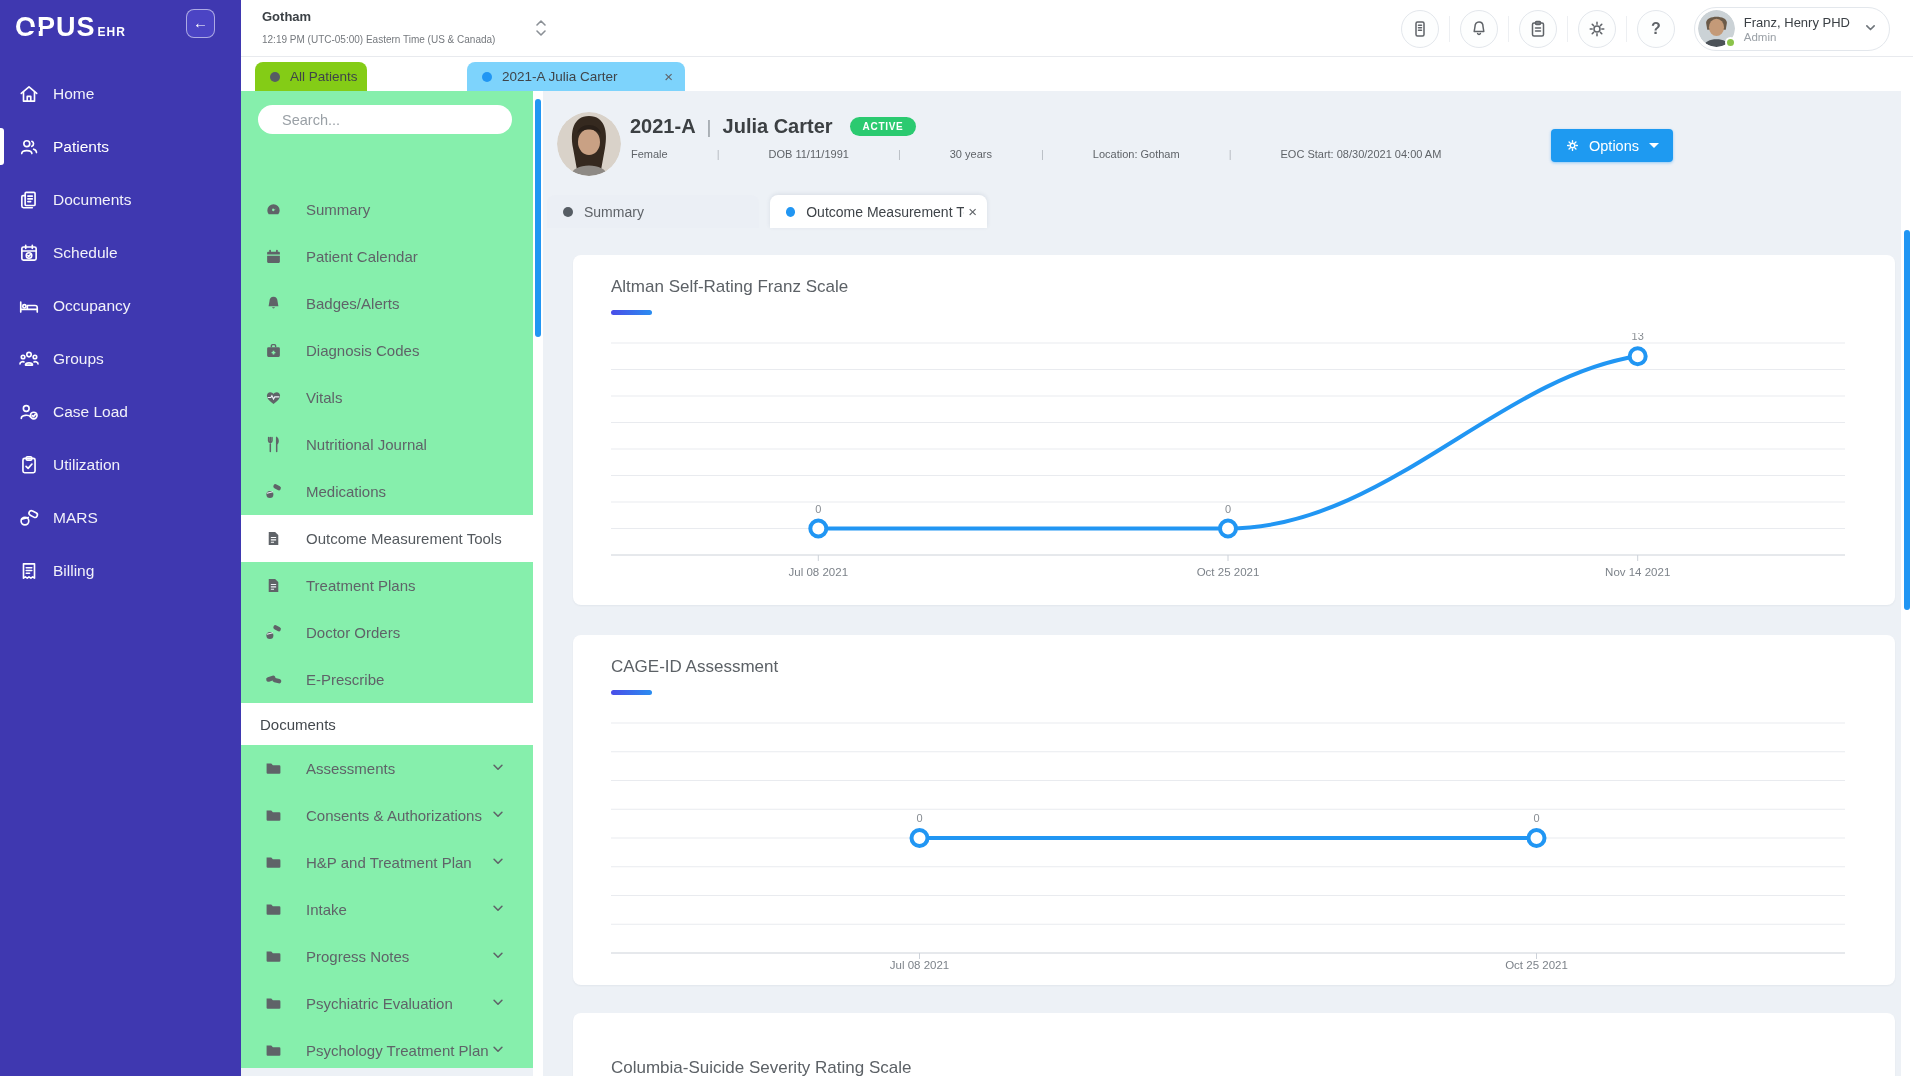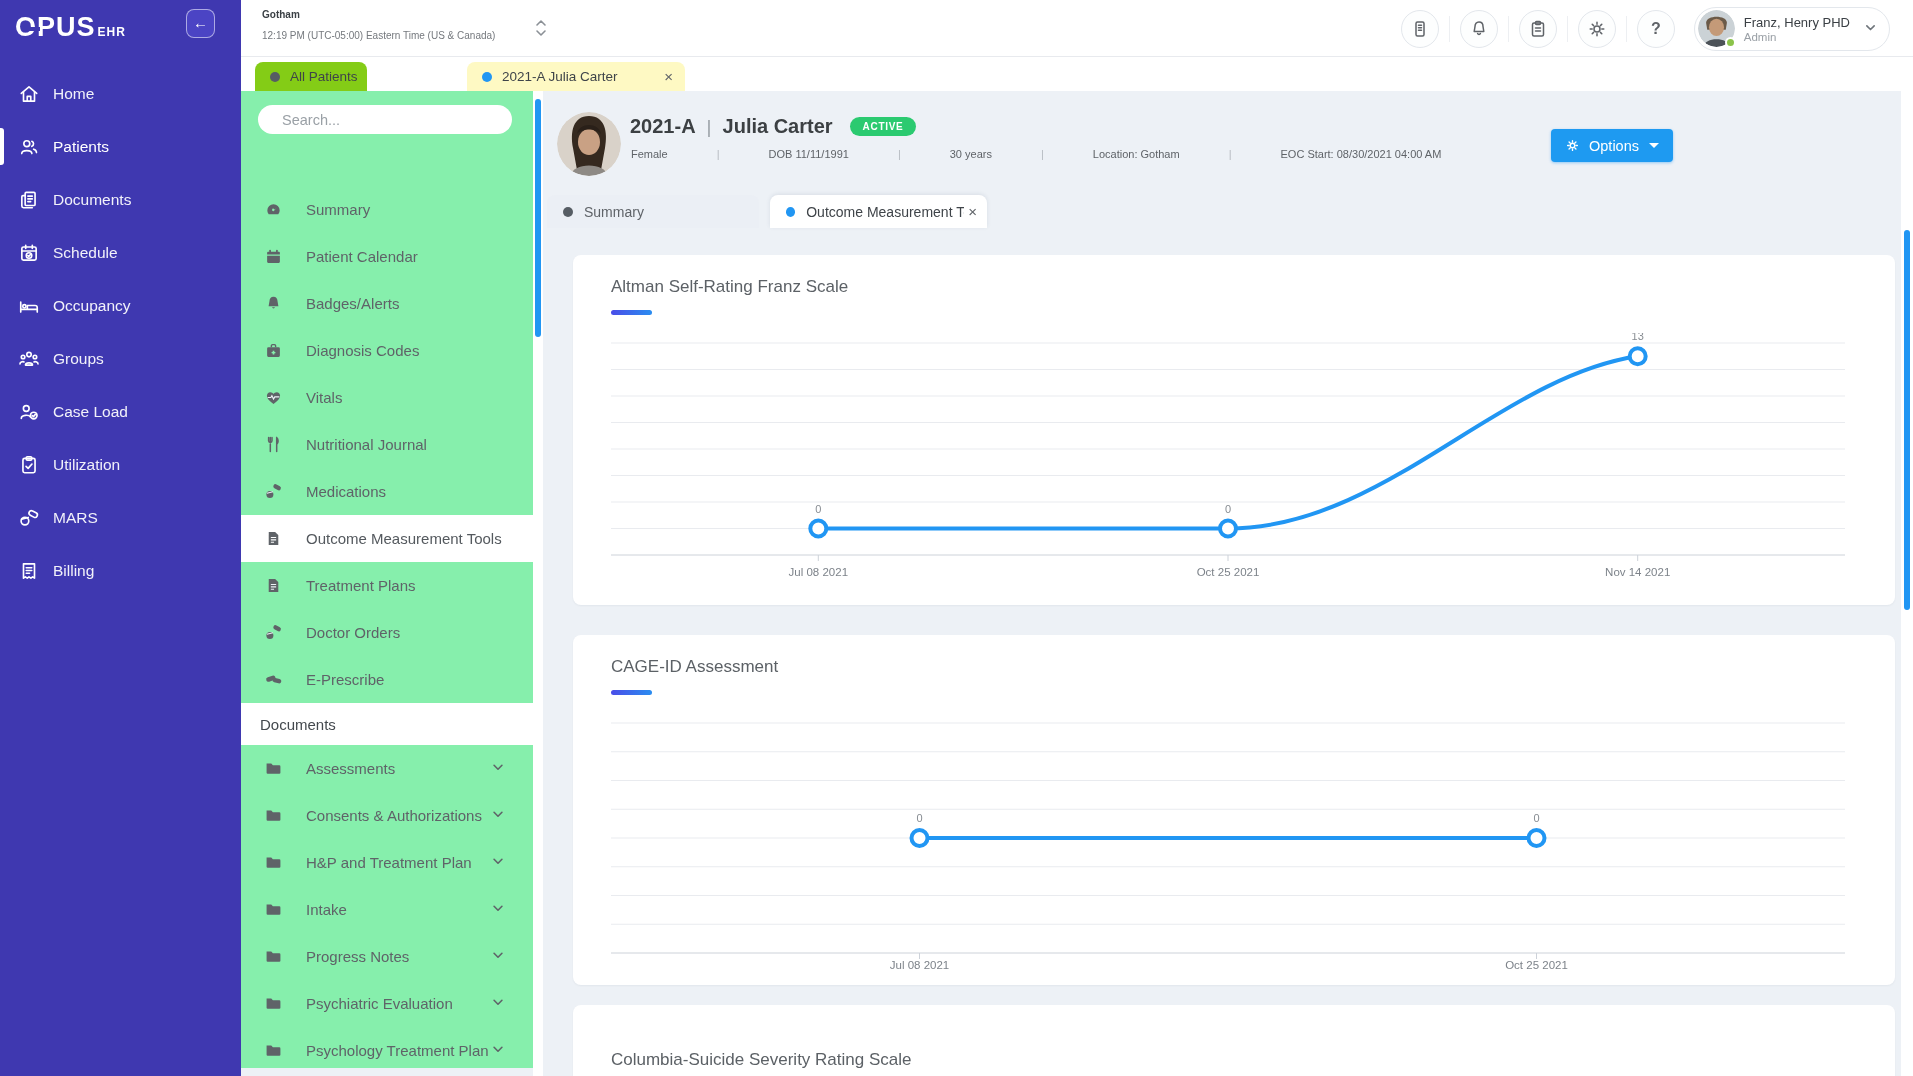--- a/index.html
+++ b/index.html
@@ -18,21 +18,21 @@
   .snav-item { height:53px; display:flex; align-items:center; position:relative; color:rgba(255,255,255,.93); cursor:pointer; }
   .snav-item .ic { width:22px; height:22px; margin-left:18px; flex:0 0 22px; }
   .snav-item .lbl { margin-left:13px; font-size:15.5px; }
   .snav-item.active .lbl { font-weight:400; color:#fff; }
   .snav-item.active::before { content:""; position:absolute; left:0; top:8px; width:4px; height:37px; background:#fff; border-radius:0 3px 3px 0; }
   .snav svg { stroke:#fff; fill:none; stroke-width:1.5; stroke-linecap:round; stroke-linejoin:round; width:22px; height:22px; }
 
   
   .topbar { position:absolute; left:241px; top:0; width:1672px; height:57px; background:#fff; border-bottom:1px solid #E8EAEE; z-index:20; }
   .loc { position:absolute; left:21px; top:9px; }
-  .loc .t { font-size:10px; font-weight:700; color:#3B4045; }
+  .loc .t { font-size:13px; font-weight:700; color:#3B4045; }
   .loc .s { font-size:10px; color:#75797E; margin-top:10px; }
   .unfold { position:absolute; left:292px; top:17px; width:16px; height:22px; cursor:pointer; }
   .unfold svg { stroke:#8b9096; fill:none; stroke-width:1.6; stroke-linecap:round; stroke-linejoin:round; }
   .tb-right { position:absolute; right:23px; top:0; height:57px; display:flex; align-items:center; }
   .tb-btn { width:38px; height:38px; border-radius:50%; border:1px solid #E3E7EC; background:#FDFEFE; display:flex; align-items:center; justify-content:center; margin:0 7px; cursor:pointer; }
   .tb-btn svg { width:20px; height:20px; stroke:#5F6368; fill:none; stroke-width:1.5; stroke-linecap:round; stroke-linejoin:round; }
   .tb-div { width:1px; height:26px; background:#EDEFF2; margin:0 3px; }
   .user-chip { height:44px; border:1px solid #E3E7EC; border-radius:22px; background:#fff; display:flex; align-items:center; padding:3px 12px 3px 3px; margin-left:12px; cursor:pointer; }
   .uavatar { position:relative; width:37px; height:37px; }
   .uavatar svg { width:37px; height:37px; border-radius:50%; display:block; }
@@ -41,21 +41,21 @@
   .uinfo .n { font-size:13px; color:#3B4045; }
   .uinfo .r { font-size:11.5px; color:#9AA0A6; margin-top:1px; }
   .chev { margin-left:14px; }
   .chev svg { width:13px; height:13px; stroke:#6f757b; fill:none; stroke-width:2; stroke-linecap:round; stroke-linejoin:round; }
 
   
   .tabrow { position:absolute; left:241px; top:57px; width:1672px; height:34px; background:#fff; z-index:18; }
   .wtab { position:absolute; bottom:0; height:29px; border-radius:8px 8px 0 0; display:flex; align-items:center; font-size:13.5px; color:#3F4449; cursor:pointer; }
   .wtab .dot { width:10px; height:10px; border-radius:50%; margin:0 10px 0 15px; }
   .wtab-all { left:14px; width:112px; background:#84cc16; }
-  .wtab-patient { left:226px; width:218px; background:#fef9c3; }
+  .wtab-patient { left:226px; width:218px; background:#7dd3fc; }
   .wtab .x { margin-left:auto; margin-right:12px; color:#5F6368; font-size:15px; line-height:1; cursor:pointer; }
 
   
   .ppanel { position:absolute; left:241px; top:91px; width:292px; bottom:8px; background:#86efac; z-index:10; }
   .search { position:absolute; left:17px; top:14px; width:254px; height:29px; border-radius:15px; border:none; background:#fff; padding:0 18px 0 24px; font-size:14.5px; color:#3C4043; outline:none; font-family:"Liberation Sans",sans-serif; }
   .search::placeholder { color:#9AA0A6; }
   .pmenu { position:absolute; top:95px; left:0; right:0; }
   .pmenu-item { height:47px; display:flex; align-items:center; font-size:15px; color:#5F6368; cursor:pointer; }
   .pmenu-item.active { background:#fff; color:#54595e; }
   .pmi-icon { width:17px; height:17px; margin-left:24px; flex:0 0 17px; }
@@ -94,21 +94,21 @@
   .ctab-omt { left:227px; width:217px; background:#fff; color:#3F4449; box-shadow:0 -1px 4px rgba(40,60,90,.10); }
   .ctab .x { margin-left:4px; margin-right:10px; color:#5F6368; font-size:15px; line-height:1; }
   .ctab-omt .lbl { white-space:nowrap; overflow:hidden; max-width:158px; }
 
   .cards { position:absolute; left:30px; top:164px; width:1322px; }
   .card { background:#fff; border-radius:8px; box-shadow:0 1px 2px rgba(16,30,54,.05); padding:22px 50px 0 38px; margin-bottom:30px; }
   .card h3 { font-size:17px; font-weight:400; color:#5C6166; }
   .title-bar { width:41px; height:5px; border-radius:3px; margin-top:13px; background:linear-gradient(90deg,#4a4de8,#2b8df0); }
   .card svg.chart { display:block; margin-top:18px; font-family:"Liberation Sans",sans-serif; }
   .card-1 { height:350px; }
-  .card-2 { height:350px; margin-bottom:20px; }
+  .card-2 { height:350px; margin-bottom:28px; }
   .card-3 { height:140px; padding-top:45px; }
 
   
   .mscroll { position:absolute; left:1901px; top:91px; width:12px; bottom:0; background:#fff; z-index:15; }
   .mscroll .thumb { position:absolute; left:3px; top:139px; width:6px; height:380px; background:#2196F3; border-radius:3px; }
 </style>
 </head>
 <body>
 
 <aside class="sidebar">

